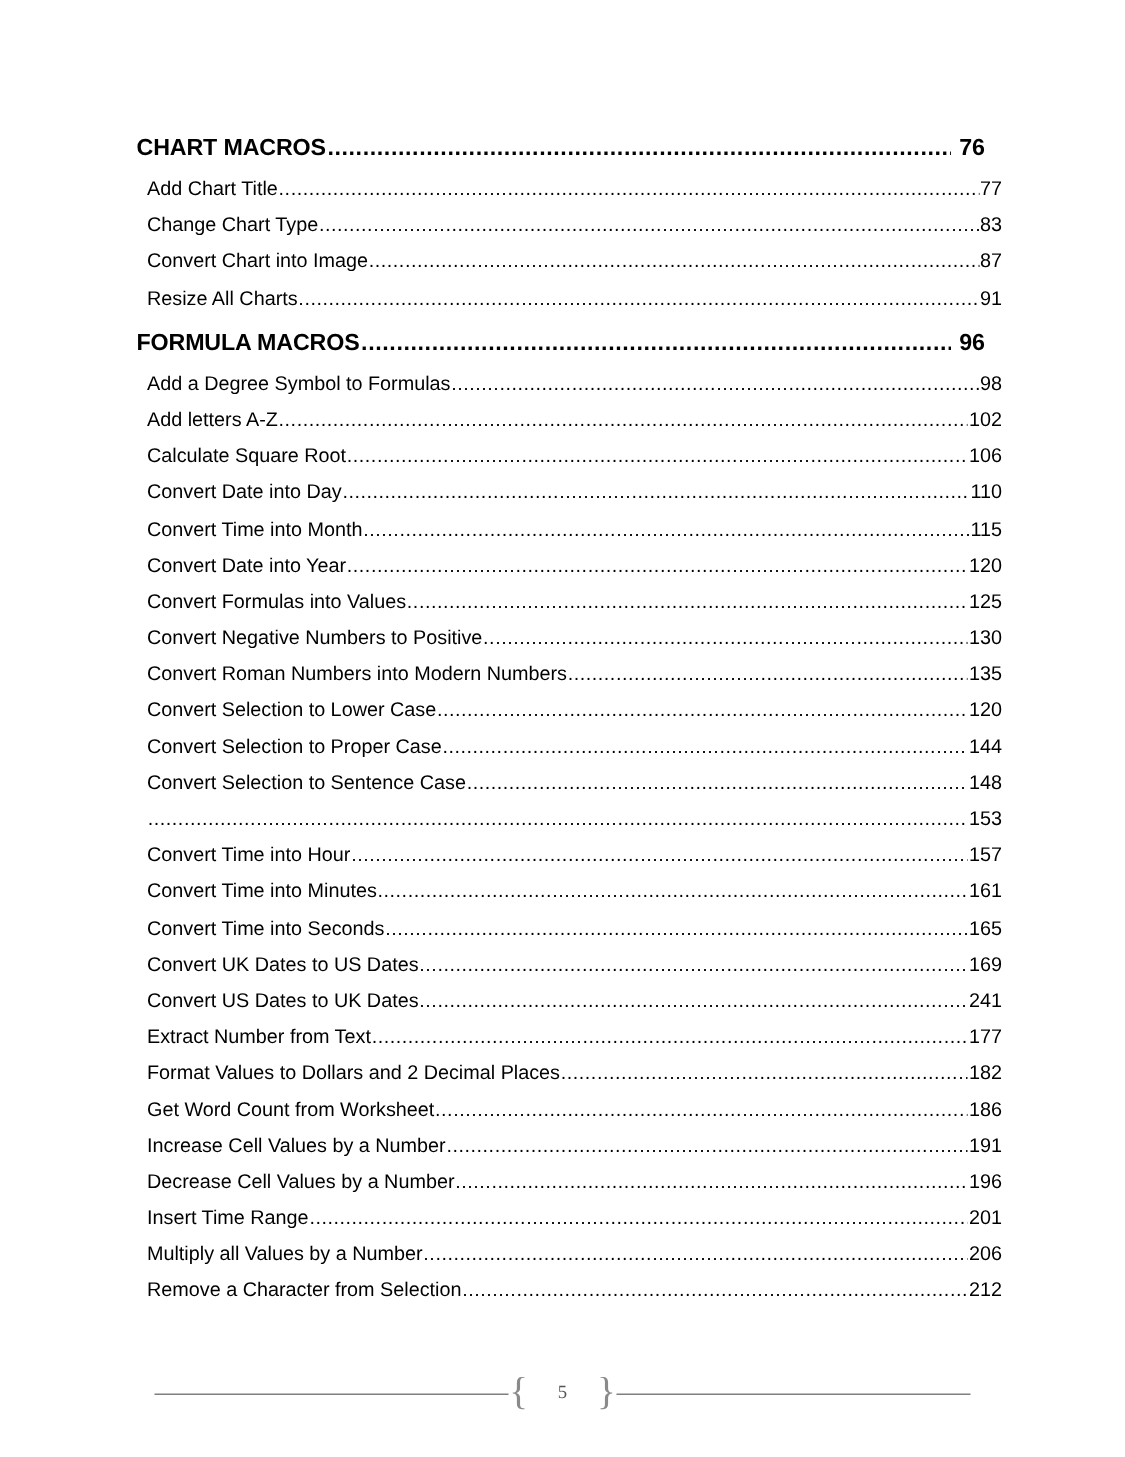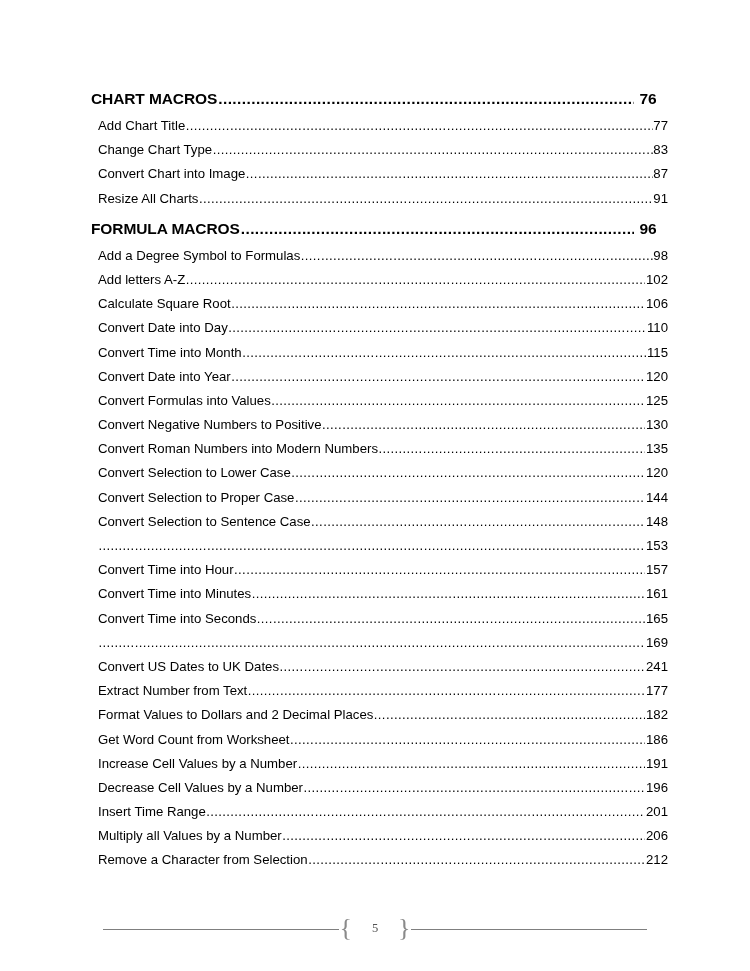--- a/index.html
+++ b/index.html
@@ -242,20 +242,21 @@
         <span class="label">Convert Time into Minutes</span>
         <span class="leader">...........................................................................................................................................................................................................................</span>
         <span class="page-no">161</span>
       </div>
       <div class="toc-entry">
         <span class="label">Convert Time into Seconds</span>
         <span class="leader">...........................................................................................................................................................................................................................</span>
         <span class="page-no">165</span>
       </div>
       <div class="toc-entry">
+        <span class="label">Convert UK Dates to US Dates</span>
         <span class="leader">...........................................................................................................................................................................................................................</span>
         <span class="page-no">169</span>
       </div>
       <div class="toc-entry">
         <span class="label">Convert US Dates to UK Dates</span>
         <span class="leader">...........................................................................................................................................................................................................................</span>
         <span class="page-no">241</span>
       </div>
       <div class="toc-entry">
         <span class="label">Extract Number from Text</span>

